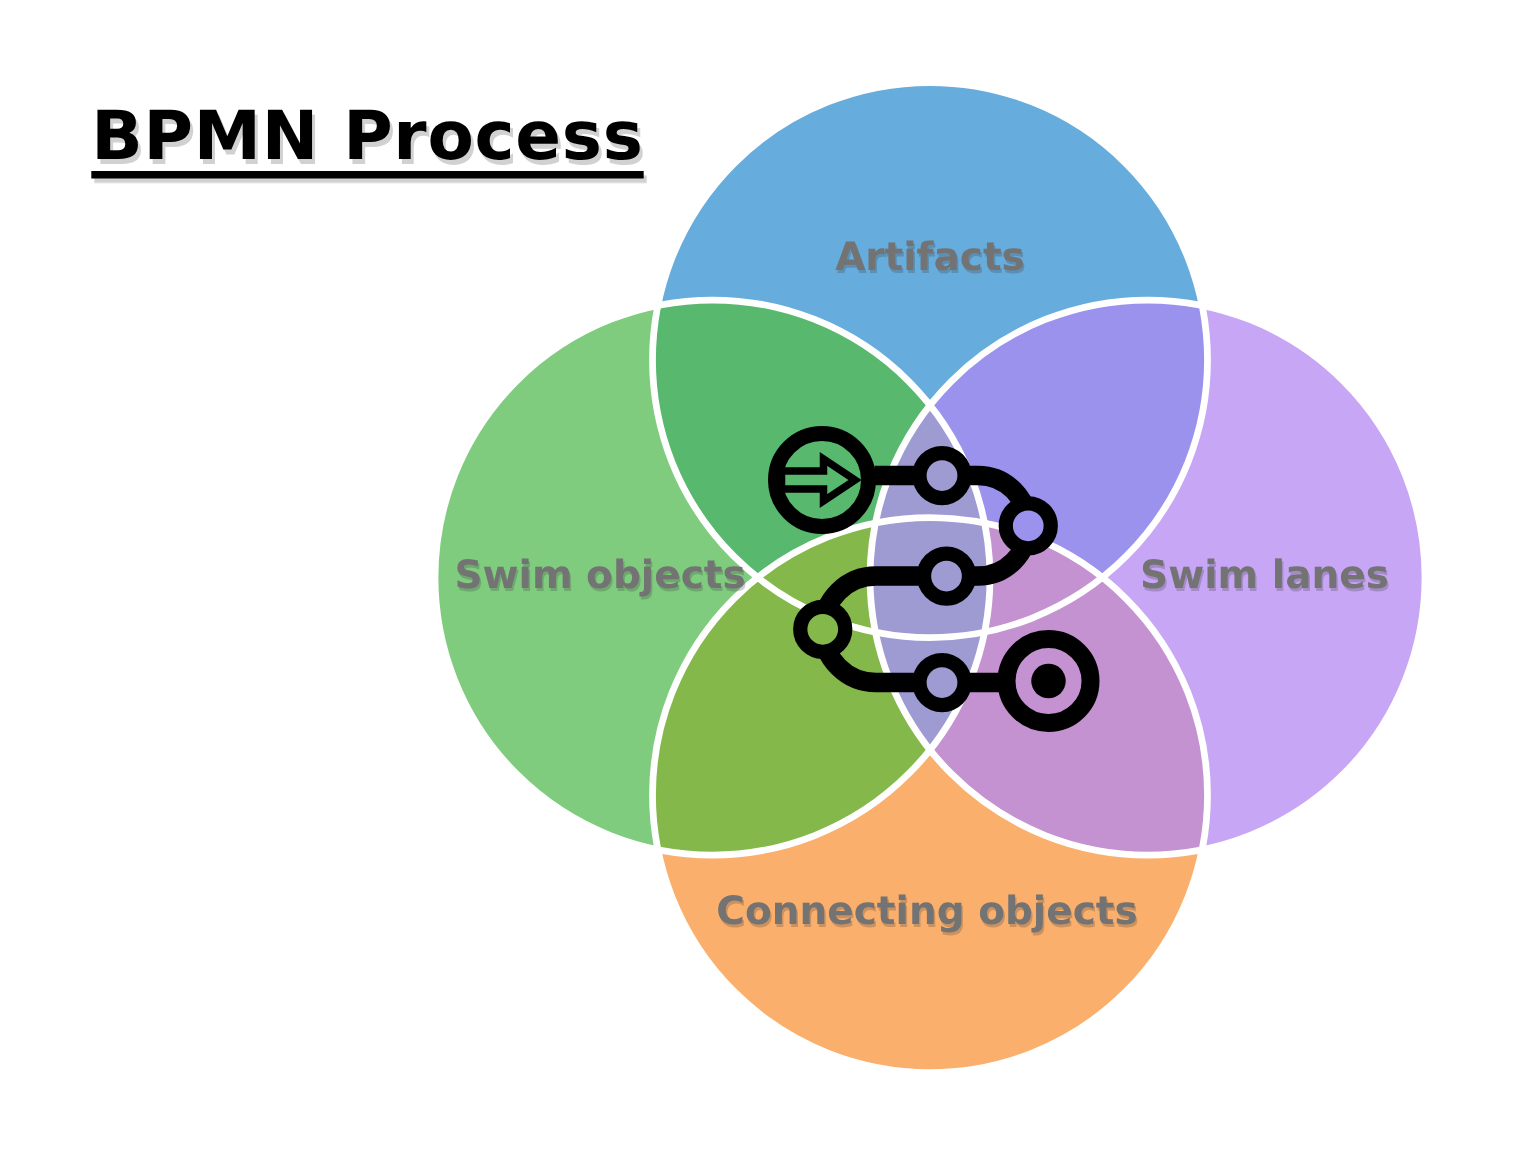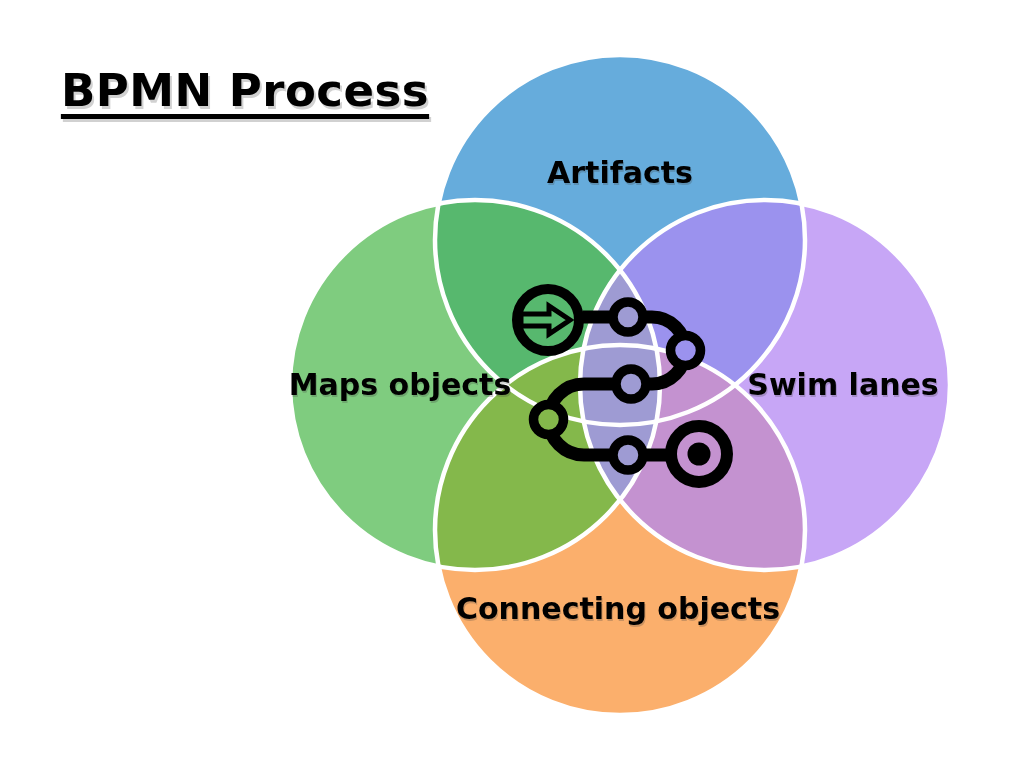--- a/index.html
+++ b/index.html
@@ -18,21 +18,21 @@
     letter-spacing: 0.5px;
     text-shadow: 2px 3px 0 rgba(70,70,70,0.25);
   }
   .title-line {
     text-decoration: underline;
     text-decoration-thickness: 5px;
     text-underline-offset: 8px;
   }
   .venn-label {
     position: absolute; transform: translate(-50%, -50%);
-    font-size: 30px; font-weight: bold; color: #000000;
+    font-size: 26px; font-weight: bold; color: #737373;
     white-space: nowrap;
     text-shadow: 1px 2px 0 rgba(60,60,60,0.25);
   }
 </style>
 </head>
 <body>
 
 <div class="stage">
 
   <svg class="venn-svg" width="1024" height="768" viewBox="0 0 1024 768">
@@ -90,17 +90,17 @@
       <circle cx="699" cy="454" r="28" stroke-width="12" stroke="#000000" fill="#C492D0"></circle>
       <circle cx="699" cy="454" r="11.5" fill="#000000"></circle>
     </g>
   </svg>
 
   <div class="title-block">
     <div><span class="title-line">BPMN Process</span></div>
   </div>
 
   <div class="venn-label" style="left:620px; top:172px;">Artifacts</div>
-  <div class="venn-label" style="left:400px; top:384px;">Maps objects</div>
+  <div class="venn-label" style="left:400px; top:384px;">Swim objects</div>
   <div class="venn-label" style="left:618px; top:608px;">Connecting objects</div>
   <div class="venn-label" style="left:843px; top:384px;">Swim lanes</div>
 
 </div>
 
 </body></html>

